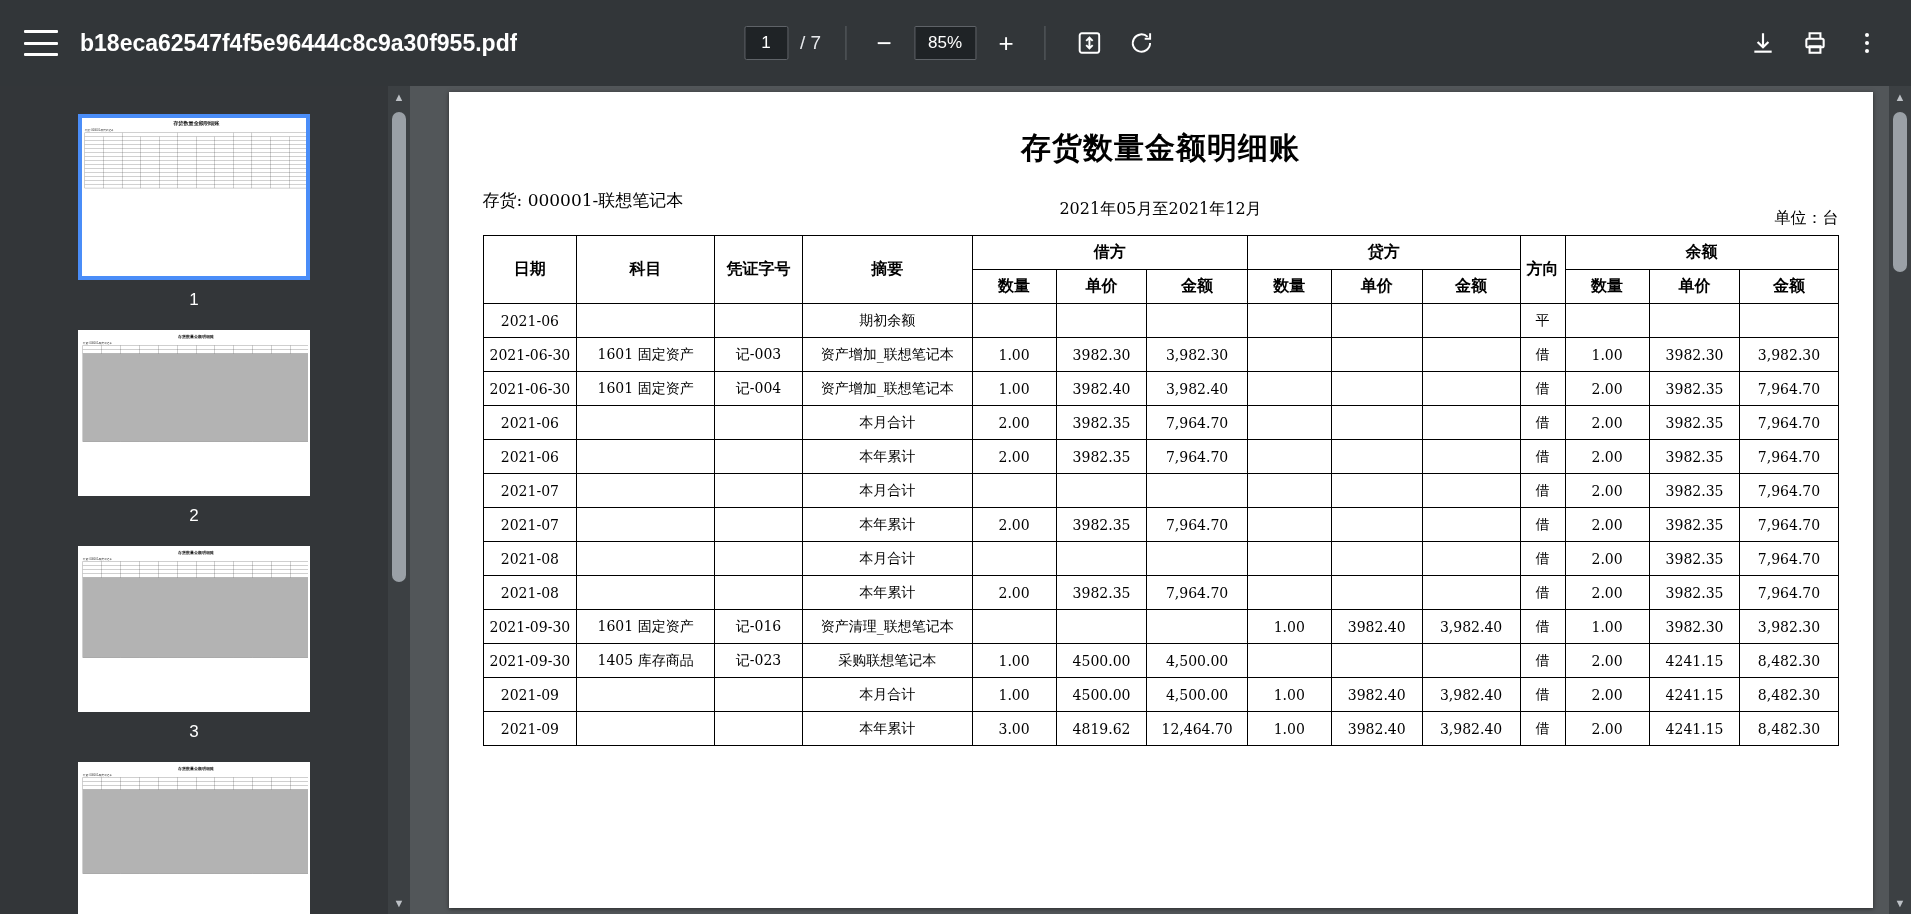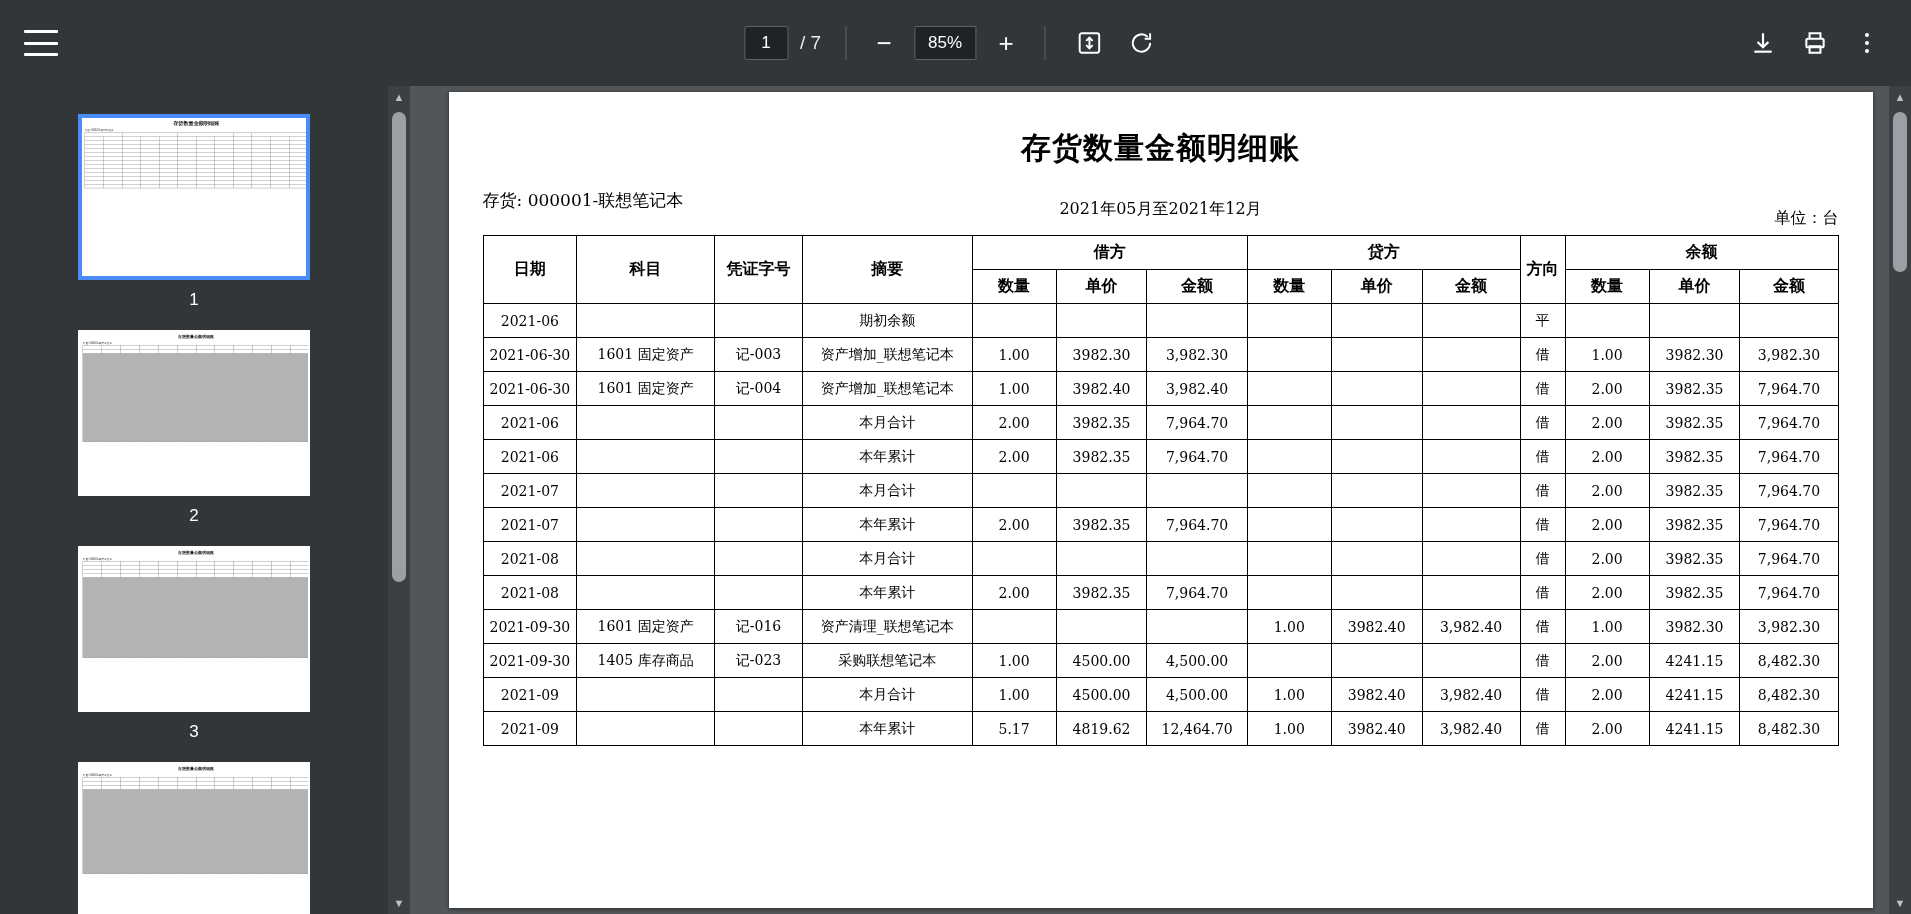--- a/index.html
+++ b/index.html
@@ -271,20 +271,21 @@
 </style>
 </head>
 <body>
 
 <div class="toolbar">
   <div class="hamburger">
     <span></span>
       <span></span>
       <span></span>
   </div>
+  <div class="doc-title">b18eca62547f4f5e96444c8c9a30f955.pdf</div>
 
   <div class="toolbar-center">
     <input class="page-input" value="1" style="">
     <span class="page-total">/ 7</span>
     <div class="divider-v"></div>
     <div class="zoom-btn">−</div>
     <div class="zoom-value">85%</div>
     <div class="zoom-btn">+</div>
     <div class="divider-v"></div>
     <div class="icon-btn">
@@ -946,21 +947,21 @@
               <td>借</td>
               <td class="num">2.00</td>
               <td class="num">4241.15</td>
               <td class="num">8,482.30</td>
             </tr>
             <tr>
               <td>2021-09</td>
               <td></td>
               <td></td>
               <td class="txt">本年累计</td>
-              <td class="num">5.17</td>
+              <td class="num">3.00</td>
               <td class="num">4819.62</td>
               <td class="num">12,464.70</td>
               <td class="num">1.00</td>
               <td class="num">3982.40</td>
               <td class="num">3,982.40</td>
               <td>借</td>
               <td class="num">2.00</td>
               <td class="num">4241.15</td>
               <td class="num">8,482.30</td>
             </tr>

